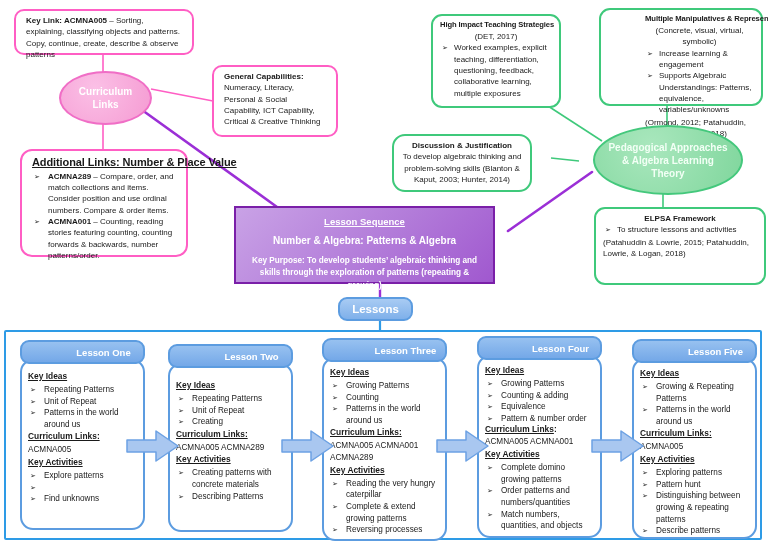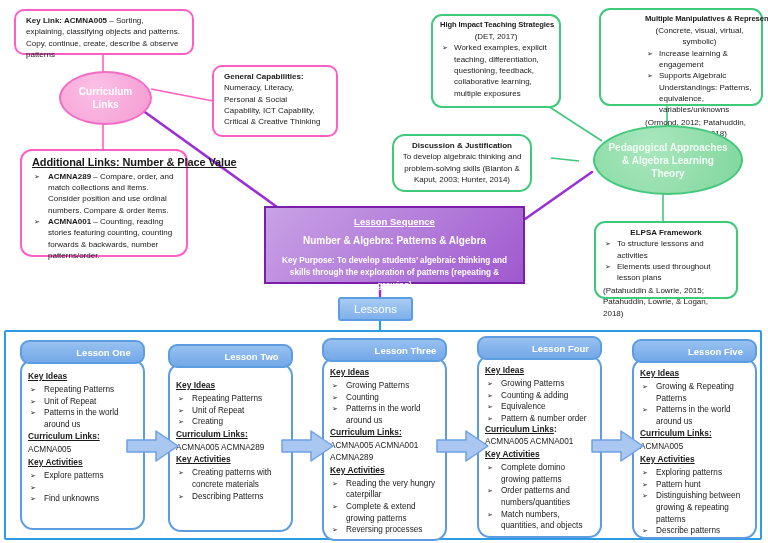--- a/index.html
+++ b/index.html
@@ -21,22 +21,22 @@
   .li{display:flex;margin:0 0 0 2px;}
   .li .mk{flex:0 0 14px;text-align:left;font-size:7px;padding-top:1px;}
   .li.tight .mk{flex:0 0 12px;}
   
   #sequence-box{background:linear-gradient(135deg,#c9a2e6 0%,#b27bd9 55%,#a058cf 100%);
     border:2.5px solid #7a1fa8;color:#fff;text-align:center;padding:6px 8px;}
   #sequence-box .t1{font-size:9.5px;font-weight:bold;text-decoration:underline;margin:2px 0 8px;}
   #sequence-box .t2{font-size:10px;font-weight:bold;margin:0 0 9px;}
   #sequence-box .t3{font-size:8.2px;font-weight:bold;line-height:1.5;}
   
-  #lessons-chip{background:linear-gradient(#a8cbf3,#7fb0ea);border:2px solid #5c9ce0;border-radius:3px;
-    color:#fff;font-weight:normal;font-size:11.5px;display:flex;align-items:center;justify-content:center;}
+  #lessons-chip{background:linear-gradient(#a8cbf3,#7fb0ea);border:2px solid #5c9ce0;border-radius:9px;
+    color:#fff;font-weight:bold;font-size:11.5px;display:flex;align-items:center;justify-content:center;}
   
   #lessons-container{border:2.5px solid #2e9be6;border-radius:2px;background:#fff;z-index:1;}
   .card{position:absolute;z-index:2;width:125px;}
   .card .tab{position:absolute;left:0;top:0;width:100%;height:24px;z-index:3;
     background:linear-gradient(#97c1f0,#74a8e8);border:2px solid #5c9ce0;border-radius:9px;box-sizing:border-box;
     color:#fff;font-weight:bold;font-size:9.5px;display:flex;align-items:center;justify-content:center;padding-left:42px;}
   .card .bodybox{position:absolute;left:0;top:19px;width:100%;z-index:2;background:#fff;
     border:2px solid #5c9ce0;border-radius:13px;box-sizing:border-box;padding:9px 5px 4px 6px;
     font-size:8.2px;line-height:1.42;}
   .card .hdr{font-weight:bold;text-decoration:underline;font-size:8.4px;margin:1px 0 1px;}
@@ -116,34 +116,30 @@
 
   <div class="node greenbox ctr" style="left:392px;top:134px;width:140px;height:58px;border-radius:13px;">
     <div class="b1">Discussion &amp; Justification</div>
     <div>To develop algebraic thinking and problem-solving skills (Blanton &amp; Kaput, 2003; Hunter, 2014)</div>
   </div>
 
   <div class="node ellipse green" style="left:593px;top:125px;width:150px;height:70px;">
     <span>Pedagogical Approaches &amp; Algebra Learning Theory</span>
   </div>
 
-  <div class="node greenbox" style="left:594px;top:221px;width:144px;height:78px;">
+  <div class="node greenbox" style="left:594px;top:207px;width:172px;height:78px;">
     <div class="b1 ctr">ELPSA Framework</div>
     <div class="li tight">
       <span class="mk">➢</span>
       <span>To structure lessons and activities</span>
     </div>
-    <div class="li tight">
-      <span class="mk">➢</span>
-      <span>Elements used throughout lesson plans</span>
-    </div>
     <div class="small-cite">(Patahuddin &amp; Lowrie, 2015; Patahuddin, Lowrie, &amp; Logan, 2018)</div>
   </div>
 
-  <div class="node" id="sequence-box" style="left:264px;top:206px;width:261px;height:78px;">
+  <div class="node" id="sequence-box" style="left:234px;top:206px;width:261px;height:78px;">
     <div class="t1">Lesson Sequence</div>
     <div class="t2">Number &amp; Algebra: Patterns &amp; Algebra</div>
     <div class="t3">Key Purpose: To develop students’ algebraic thinking and skills through the exploration of patterns (repeating &amp; growing)</div>
   </div>
 
   <div class="node" id="lessons-chip" style="left:338px;top:297px;width:75px;height:24px;">
     <span>Lessons</span>
   </div>
 
   <div class="node" id="lessons-container" style="left:4px;top:330px;width:758px;height:210px;"></div>

